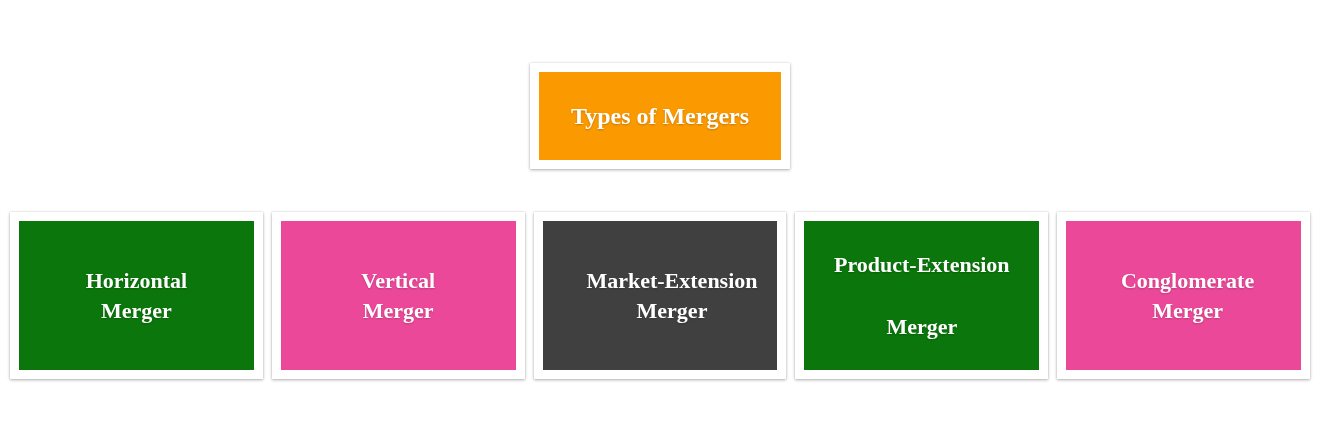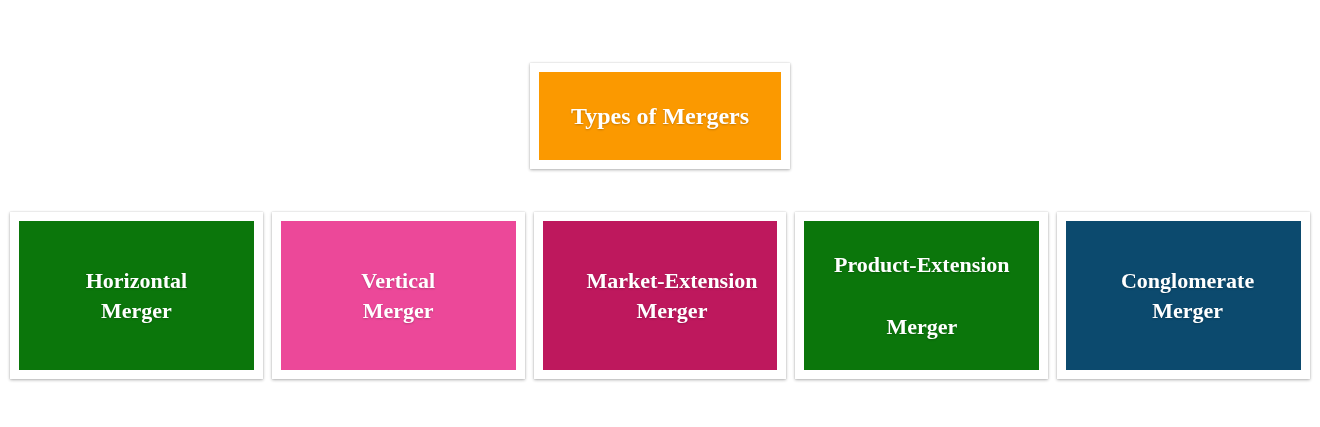--- a/index.html
+++ b/index.html
@@ -108,34 +108,34 @@
     </div>
 
     <div class="card child-card">
       <div class="inner" style="background-color: #ec4899;">
         <span class="line">Vertical</span>
         <span class="line">Merger</span>
       </div>
     </div>
 
     <div class="card child-card">
-      <div class="inner" style="background-color: #be185d; padding-left: 24px;">
+      <div class="inner" style="background-color: #404040; padding-left: 24px;">
         <span class="line">Market-Extension</span>
         <span class="line">Merger</span>
       </div>
     </div>
 
     <div class="card child-card">
       <div class="inner" style="background-color: rgb(11, 118, 11); gap: 32px;">
         <span class="line">Product-Extension</span>
         <span class="line">Merger</span>
       </div>
     </div>
 
     <div class="card child-card">
-      <div class="inner" style="background-color: #0c4a6e; padding-left: 8px;">
+      <div class="inner" style="background-color: #ec4899; padding-left: 8px;">
         <span class="line">Conglomerate</span>
         <span class="line">Merger</span>
       </div>
     </div>
 
   </div>
 </div>
 
 </body></html>

